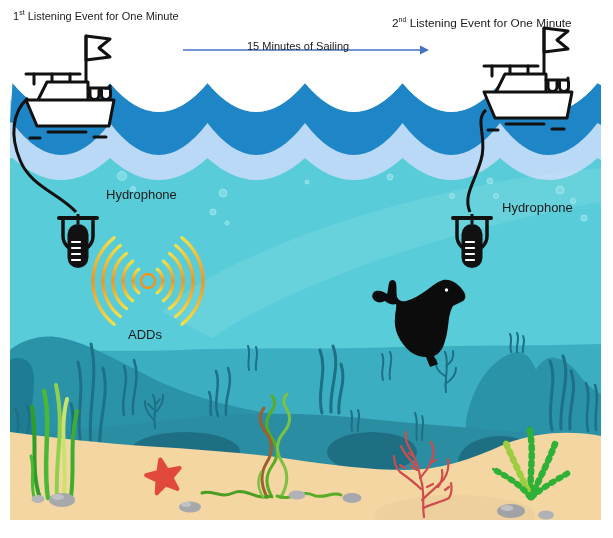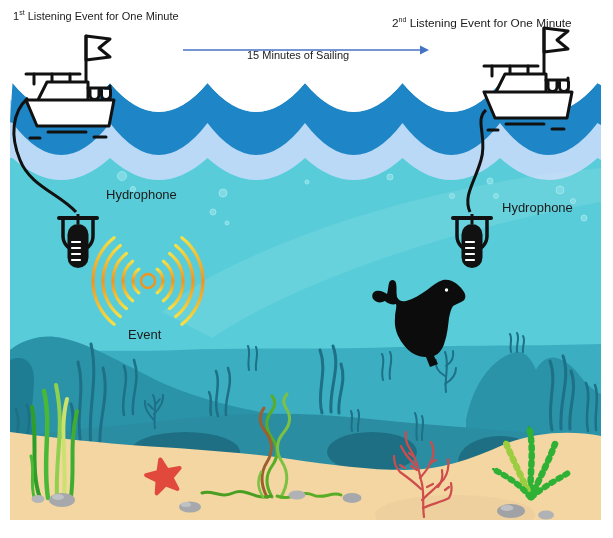--- a/index.html
+++ b/index.html
@@ -3,21 +3,21 @@
 <meta charset="utf-8">
 <style>
   html,body{margin:0;padding:0;background:#ffffff;}
   .stage{position:relative;width:613px;height:538px;background:#ffffff;overflow:hidden;
          font-family:"Liberation Sans",sans-serif;color:#1b1b1b;}
   .stage svg{position:absolute;left:0;top:0;}
   .lbl{position:absolute;white-space:nowrap;color:#1b1b1b;line-height:1.15;}
   .lbl sup{font-size:7px;vertical-align:super;}
   .event-lbl-1{left:13px;top:9px;font-size:11px;}
   .event-lbl-2{left:392px;top:16px;font-size:11.8px;}
-  .sailing-lbl{left:247px;top:49px;font-size:11px;}
+  .sailing-lbl{left:247px;top:40px;font-size:11px;}
   .hydro-lbl-left{left:106px;top:188px;font-size:13px;}
   .hydro-lbl-right{left:502px;top:201px;font-size:13px;}
   .adds-lbl{left:128px;top:328px;font-size:13px;}
 </style>
 </head>
 <body>
 
 <div class="stage">
 
 <svg width="613" height="538" viewBox="0 0 613 538">
@@ -208,15 +208,15 @@
     <line x1="183" y1="50" x2="420" y2="50" stroke-width="1.3" stroke="#4472c4"></line>
     <polygon points="420,45.5 429,50 420,54.5" fill="#4472c4"></polygon>
   </g>
 </svg>
 
 <div class="lbl event-lbl-1"><span>1</span><sup>st</sup><span> Listening Event for One Minute</span></div>
 <div class="lbl event-lbl-2"><span>2</span><sup>nd</sup><span> Listening Event for One Minute</span></div>
 <div class="lbl sailing-lbl">15 Minutes of Sailing</div>
 <div class="lbl hydro-lbl-left">Hydrophone</div>
 <div class="lbl hydro-lbl-right">Hydrophone</div>
-<div class="lbl adds-lbl">Event</div>
+<div class="lbl adds-lbl">ADDs</div>
 
 </div>
 
 </body></html>

